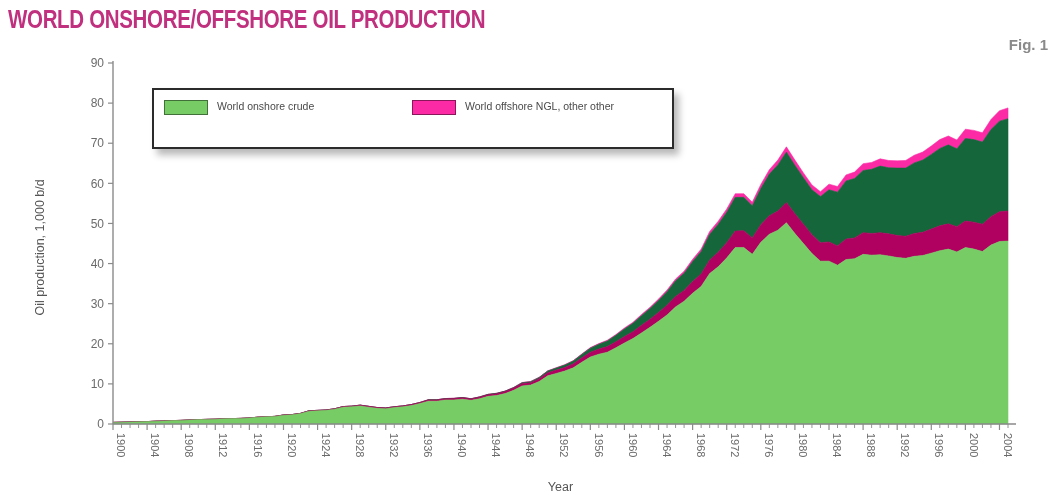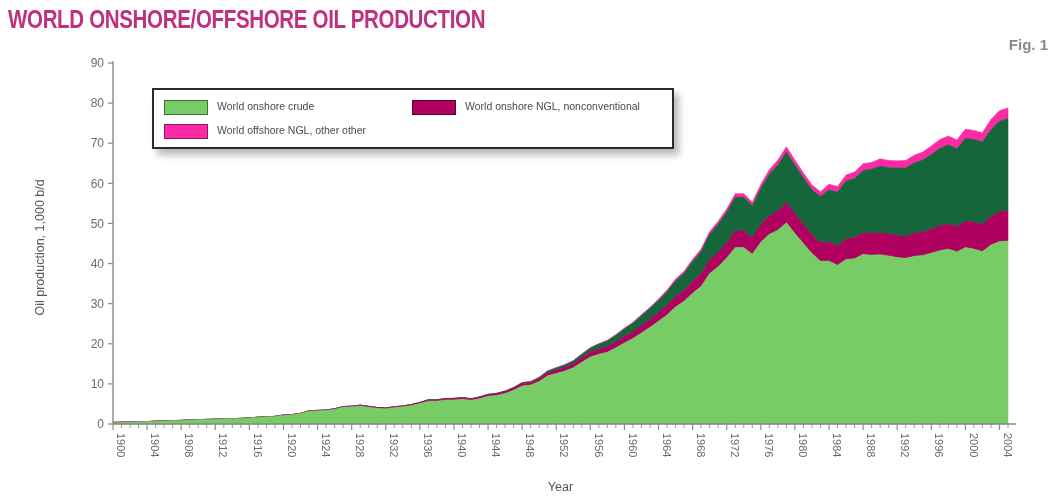--- a/index.html
+++ b/index.html
@@ -246,23 +246,19 @@
       </svg>
   </div>
 
   <div class="legend-box">
     <div class="legend-grid" id="legend-grid">
         <div class="lg-item">
           <span class="swatch" style="background: rgb(119, 204, 102);"></span>
           <span class="lg-label">World onshore crude</span>
         </div>
         <div class="lg-item">
-          <span class="swatch" style="background: rgb(176, 0, 96);"></span>
-          <span class="lg-label">World onshore NGL, nonconventional</span>
-        </div>
-        <div class="lg-item">
           <span class="swatch" style="background: rgb(252, 42, 165);"></span>
           <span class="lg-label">World offshore NGL, other other</span>
         </div>
       </div>
   </div>
 
 </div>
 
 </body></html>

